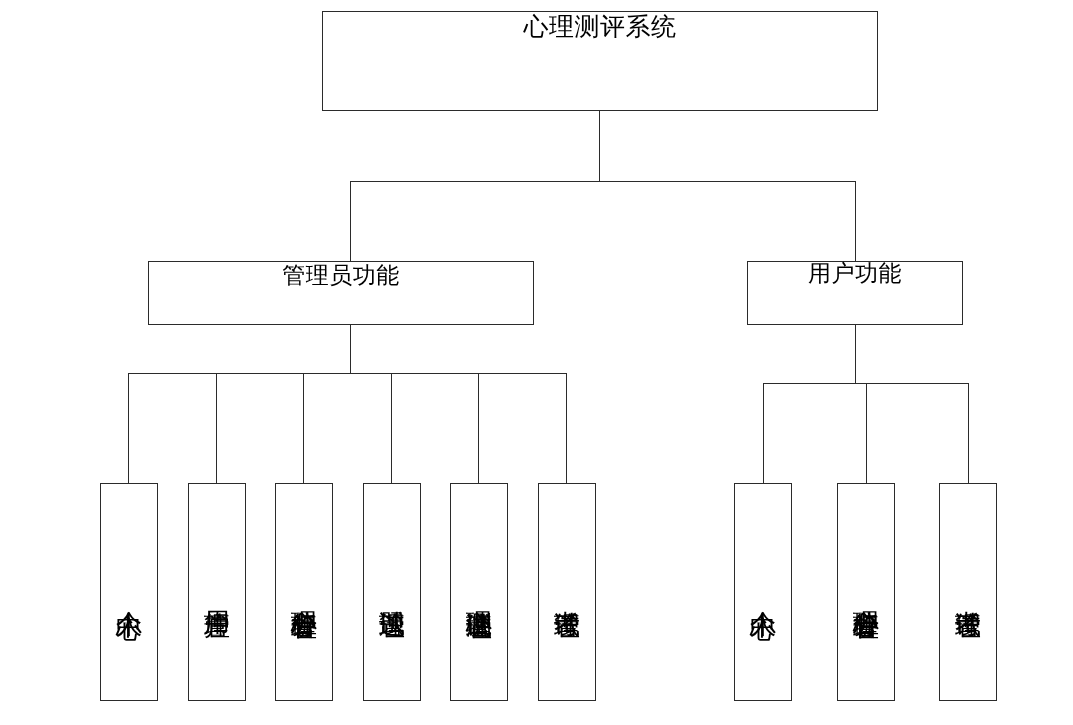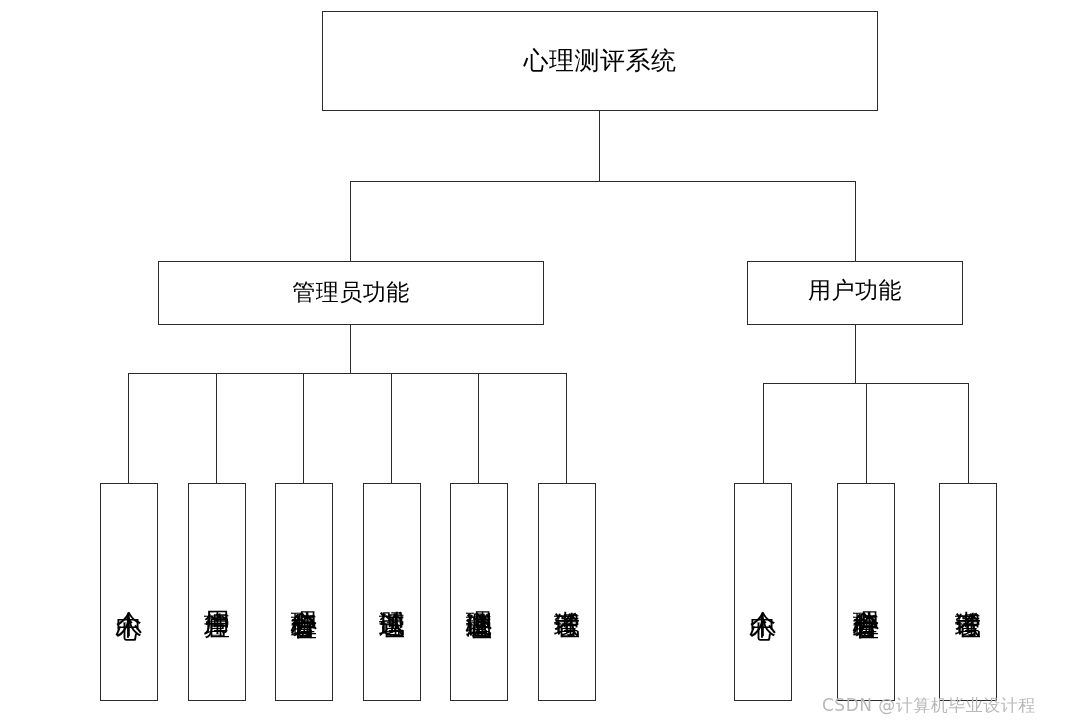--- a/index.html
+++ b/index.html
@@ -18,21 +18,20 @@
     height: 725px;
     background: #ffffff;
     overflow: hidden;
   }
   .node {
     position: absolute;
     box-sizing: border-box;
     border: 1.4px solid #2b2b2b;
     background: #ffffff;
     display: flex;
-    align-items: center;
     justify-content: center;
     z-index: 3;
   }
   .node-label {
     display: block;
     text-align: center;
     color: #000000;
     line-height: 1.18;
     letter-spacing: 0.5px;
     white-space: nowrap;
@@ -42,21 +41,21 @@
     left: 322px;
     top: 11px;
     width: 556px;
     height: 100px;
   }
   #node-root .node-label {
     font-size: 25px;
   }
   
   #node-admin {
-    left: 158px;
+    left: 148px;
     top: 261px;
     width: 386px;
     height: 64px;
   }
   #node-user {
     left: 747px;
     top: 261px;
     width: 216px;
     height: 64px;
     font-family: Liberation Mono, monospace;
@@ -165,15 +164,14 @@
   <div class="node leaf" style="left:734px;">
     <span class="node-label">个人中心</span>
   </div>
   <div class="node leaf" style="left:837px;">
     <span class="node-label">心理分析管理</span>
   </div>
   <div class="node leaf" style="left:939px;">
     <span class="node-label">考试管理</span>
   </div>
 
-  <div id="watermark">CSDN @计算机毕业设计程</div>
 
 </div>
 
 </body></html>

